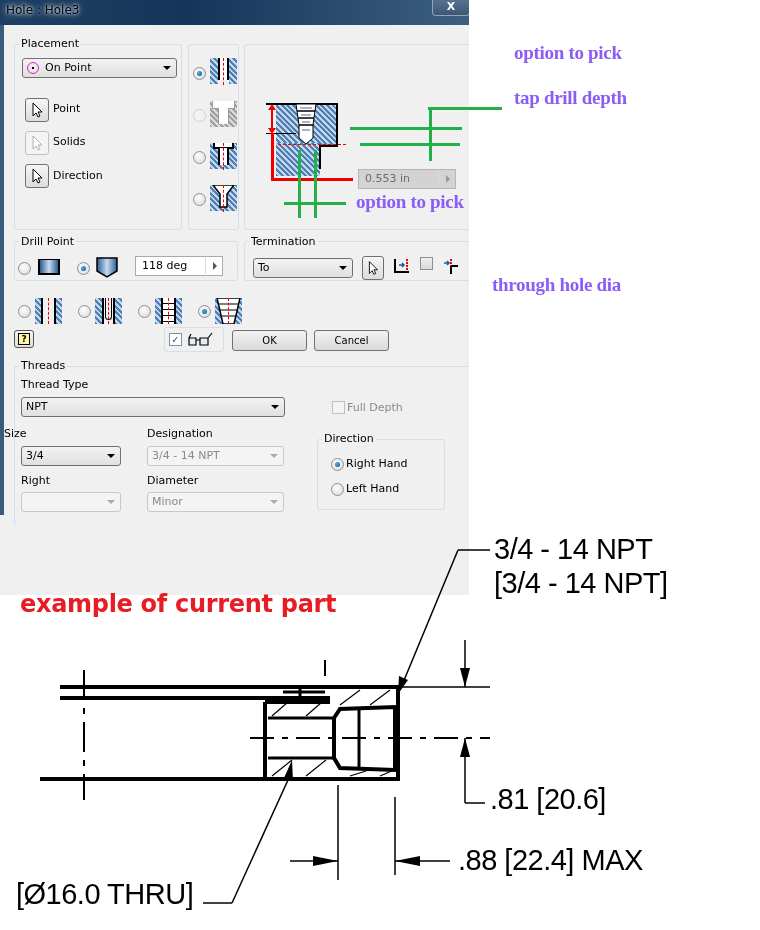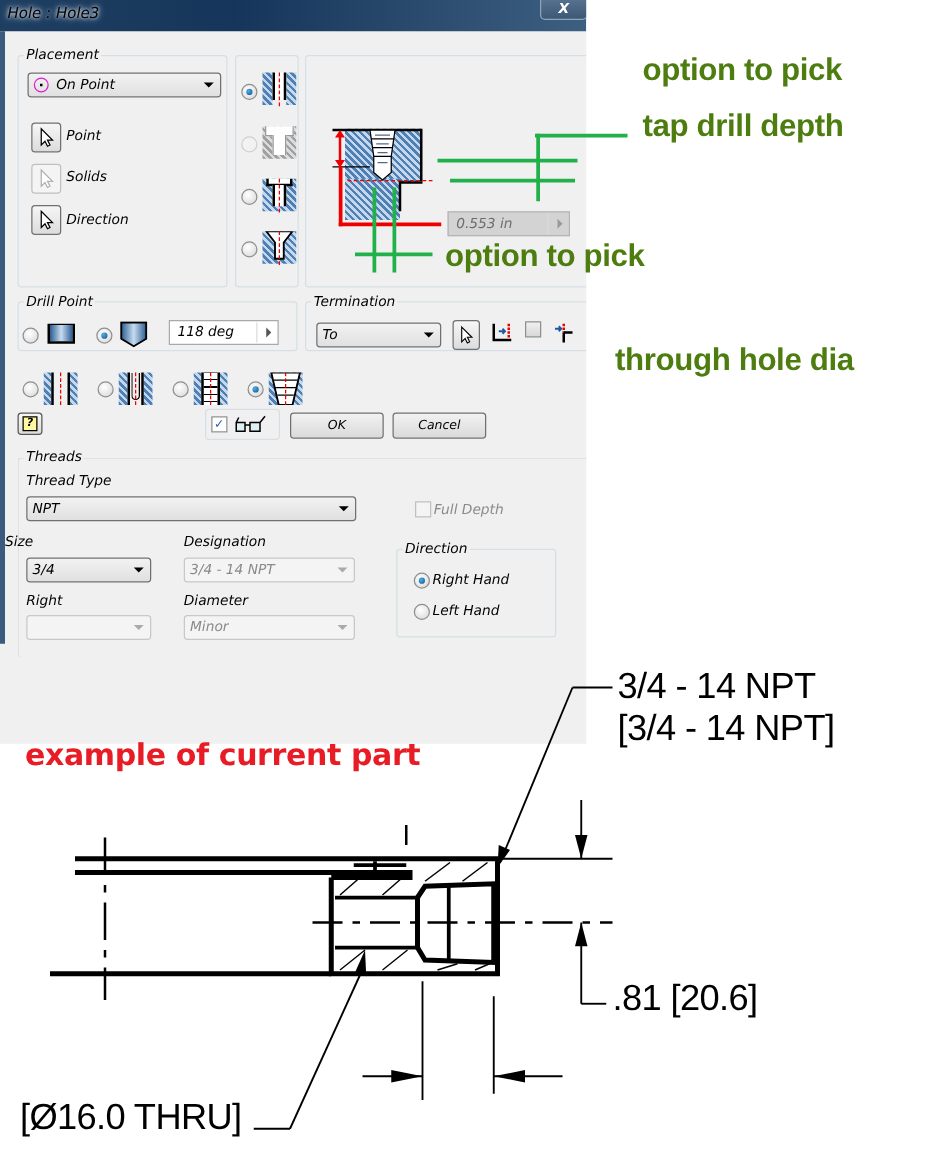--- a/index.html
+++ b/index.html
@@ -1,21 +1,21 @@
 <!DOCTYPE html>
 <html><head>
 <meta charset="utf-8">
 <style>
   * { box-sizing: border-box; margin: 0; padding: 0; }
   body { width: 760px; height: 930px; background: #ffffff; position: relative; overflow: hidden;
          font-family: "DejaVu Sans", sans-serif; font-size: 11px; color: #000; }
   .abs { position: absolute; }
 
   
-  #dialog { left: 0; top: 0; width: 469px; height: 595px; background: #f0f0f0; overflow: hidden; font-style: italic; }
+  #dialog { left: 0; top: 0; width: 469px; height: 595px; background: #f0f0f0; overflow: hidden; }
   #titlebar { left: 0; top: 0; width: 469px; height: 25px;
               background: linear-gradient(90deg, #1f3f62 0%, #15355a 40%, #3d5f80 100%); }
   #title-text { left: 6px; top: 3px; font-size: 12px; color: #000; text-shadow: 0 0 6px #e8eef5, 0 0 3px #e8eef5; }
   #close-btn { left: 432px; top: 0; width: 38px; height: 16px; border: 1px solid #8ea4bc; border-top: none;
                border-radius: 0 0 4px 4px; background: linear-gradient(#56718e, #3c5874);
                color: #fff; font-weight: bold; font-size: 11px; text-align: center; line-height: 14px; }
   #dlg-left-border { left: 0; top: 25px; width: 4px; height: 490px; background: #3a5a7e; }
 
   .group { border: 1px solid #d5dfe5; border-radius: 3px; }
   .group-label { background: #f0f0f0; padding: 0 2px; font-size: 11px; }
@@ -47,21 +47,21 @@
   .spin .sarrow { position: absolute; right: 5px; top: 5px; width: 0; height: 0;
                   border-top: 4px solid transparent; border-bottom: 4px solid transparent; border-left: 4px solid #555; }
   .spin .sdiv { position: absolute; right: 16px; top: 1px; width: 1px; height: 16px; background: #dcdcdc; }
 
   .chk { width: 13px; height: 13px; border: 1px solid #8e8f8f; background: #fff; }
   .chk.disabled { border-color: #c0c0c0; background: #f4f4f4; }
 
   .label-dis { color: #8a8a8a; }
 
   
-  .green-ann { color: #4d7c0f; font-family: Liberation Sans, sans-serif; font-weight: bold; font-size: 25px; letter-spacing: -0.3px; }
+  .green-ann { color: #8b5cf6; font-family: Liberation Serif, serif; font-weight: bold; font-size: 19px; letter-spacing: -0.3px; }
   .gline { background: #22b04b; }
   .red-ann { color: #e81c24; font-family: "DejaVu Sans", sans-serif; font-weight: bold; font-size: 24px; letter-spacing: -0.3px; }
 
   
   .dtext { font-family: "Liberation Sans", sans-serif; font-size: 29px; color: #000; letter-spacing: -0.5px; }
 </style>
 </head>
 <body>
 
 <div id="dialog" class="abs">
@@ -369,13 +369,14 @@
 
     <line x1="203" y1="903" x2="232" y2="903" stroke="#000" stroke-width="1.5"></line>
     <line x1="232" y1="903" x2="288" y2="780" stroke="#000" stroke-width="1.5"></line>
     <path d="M292 760 L284 778 L293 781 Z" fill="#000"></path>
   </svg>
 
   <div class="abs dtext" style="left:494px;top:13px;">3/4 - 14 NPT</div>
   <div class="abs dtext" style="left:494px;top:47px;">[3/4 - 14 NPT]</div>
   <div class="abs dtext" style="left:490px;top:263px;">.81 [20.6]</div>
   <div class="abs dtext" style="left:16px;top:358px;">[Ø16.0 THRU]</div>
+  <div class="abs dtext" style="left:458px;top:324px;">.88 [22.4] MAX</div>
 </div>
 
 </body></html>

